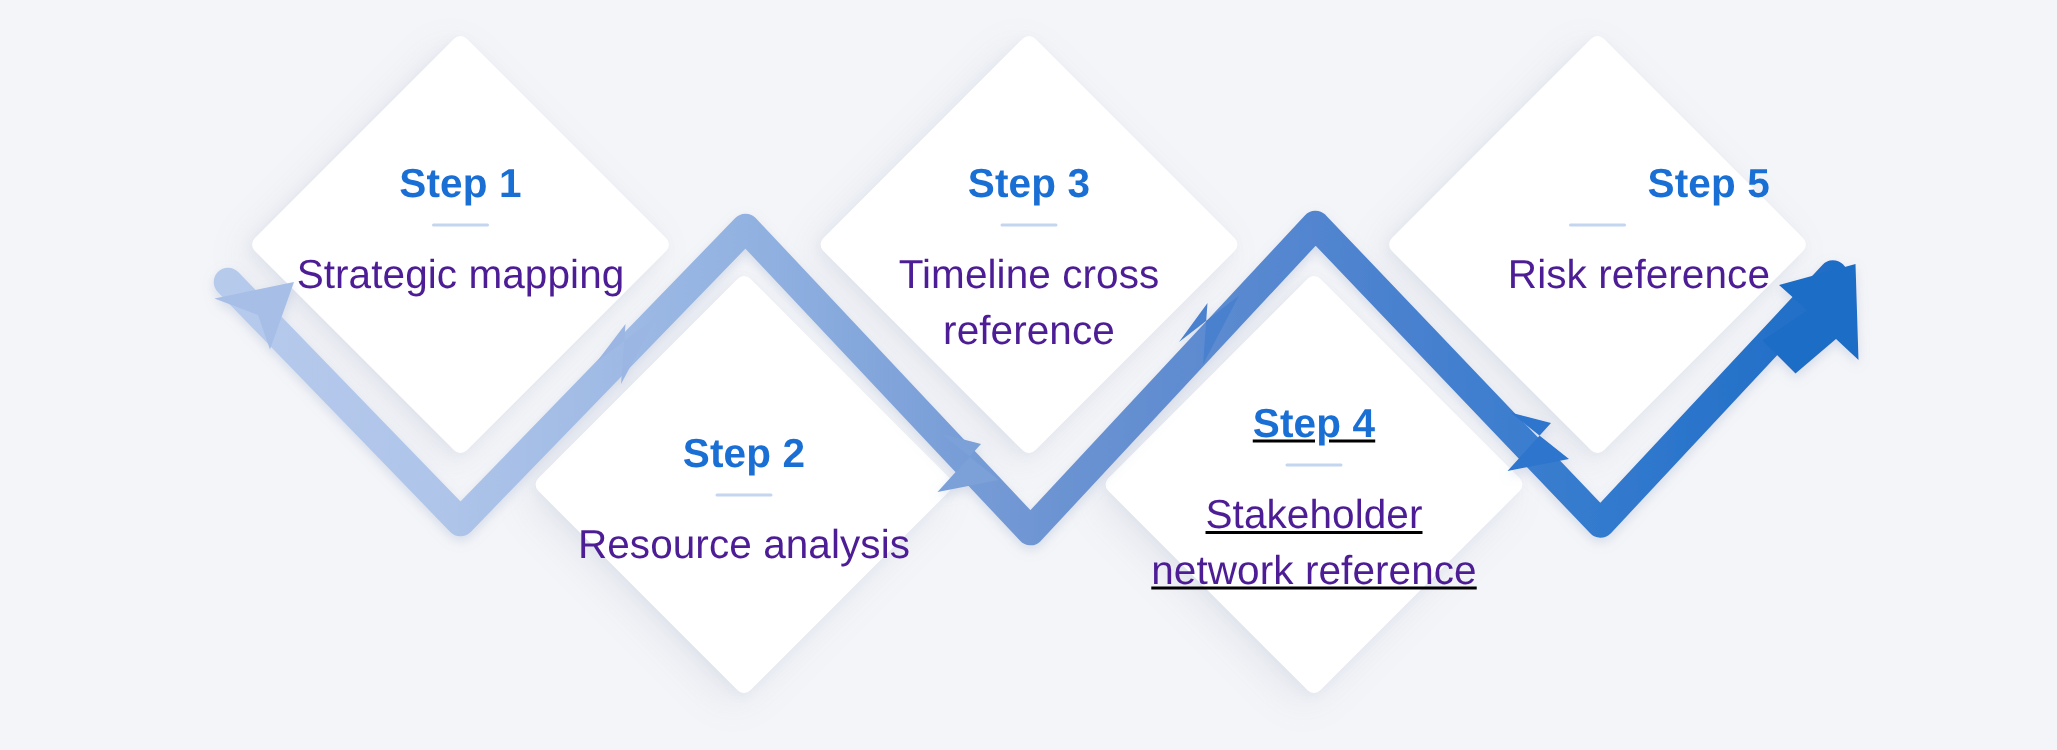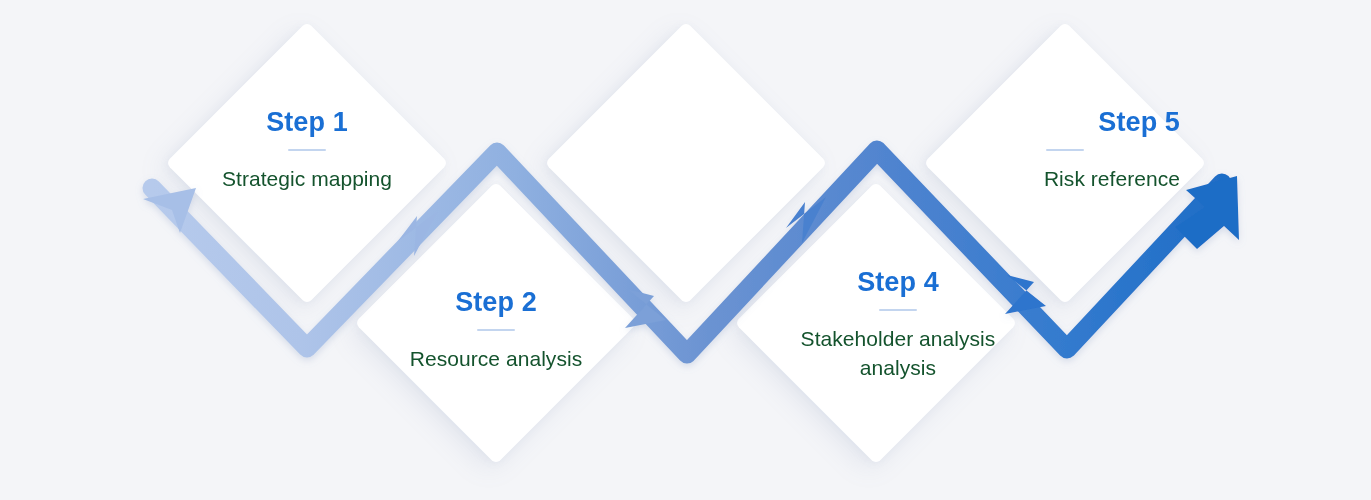--- a/index.html
+++ b/index.html
@@ -62,22 +62,22 @@
     white-space: nowrap;
   }
   .step-divider {
     width: 38px;
     height: 2px;
     background: #c3d5ef;
     margin: 13px auto 14px auto;
     border-radius: 1px;
   }
   .step-desc {
-    font-size: 21px;
-    color: #14532d;
+    font-size: 27px;
+    color: #4c1d95;
     line-height: 1.35;
     letter-spacing: 0.05px;
   }
 </style>
 </head>
 <body>
 
 <div id="stage">
 
   <div class="diamond-layer">
@@ -131,25 +131,30 @@
       <div class="step-divider"></div>
       <div class="step-desc">Strategic mapping</div>
     </div>
 
     <div class="step-block" style="left:381px; top:268px;margin-top:20px;">
       <div class="step-title">Step 2</div>
       <div class="step-divider"></div>
       <div class="step-desc">Resource analysis</div>
     </div>
 
+    <div class="step-block" style="left:571px; top:108px;">
+      <div class="step-title">Step 3</div>
+      <div class="step-divider"></div>
+      <div class="step-desc">Timeline cross reference</div>
+    </div>
 
-    <div class="step-block" style="left:783px; top:268px;">
+    <div class="step-block" style="left:761px; top:268px;text-decoration:underline;">
       <div class="step-title">Step 4</div>
       <div class="step-divider"></div>
-      <div class="step-desc">Stakeholder analysis analysis</div>
+      <div class="step-desc">Stakeholder network reference</div>
     </div>
 
     <div class="step-block" style="left:950px; top:108px;text-align:right;">
       <div class="step-title">Step 5</div>
       <div class="step-divider"></div>
       <div class="step-desc">Risk reference</div>
     </div>
 
   </div>
 </div>

